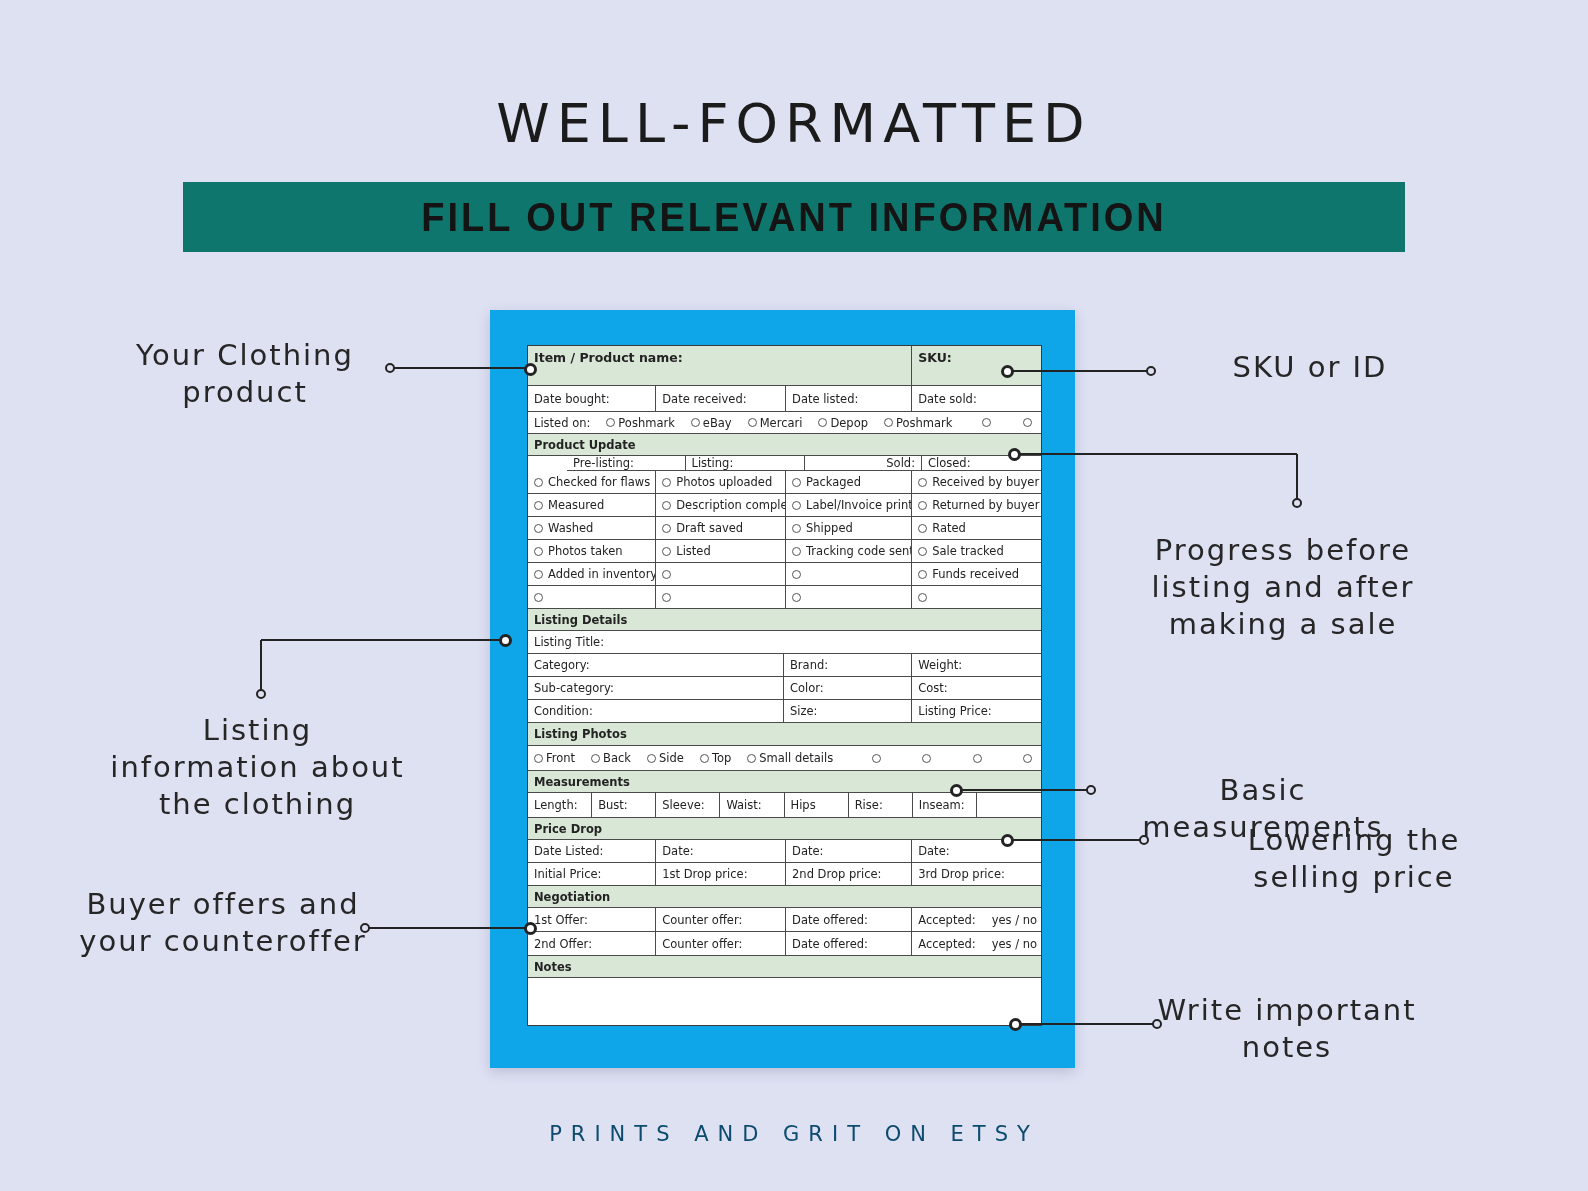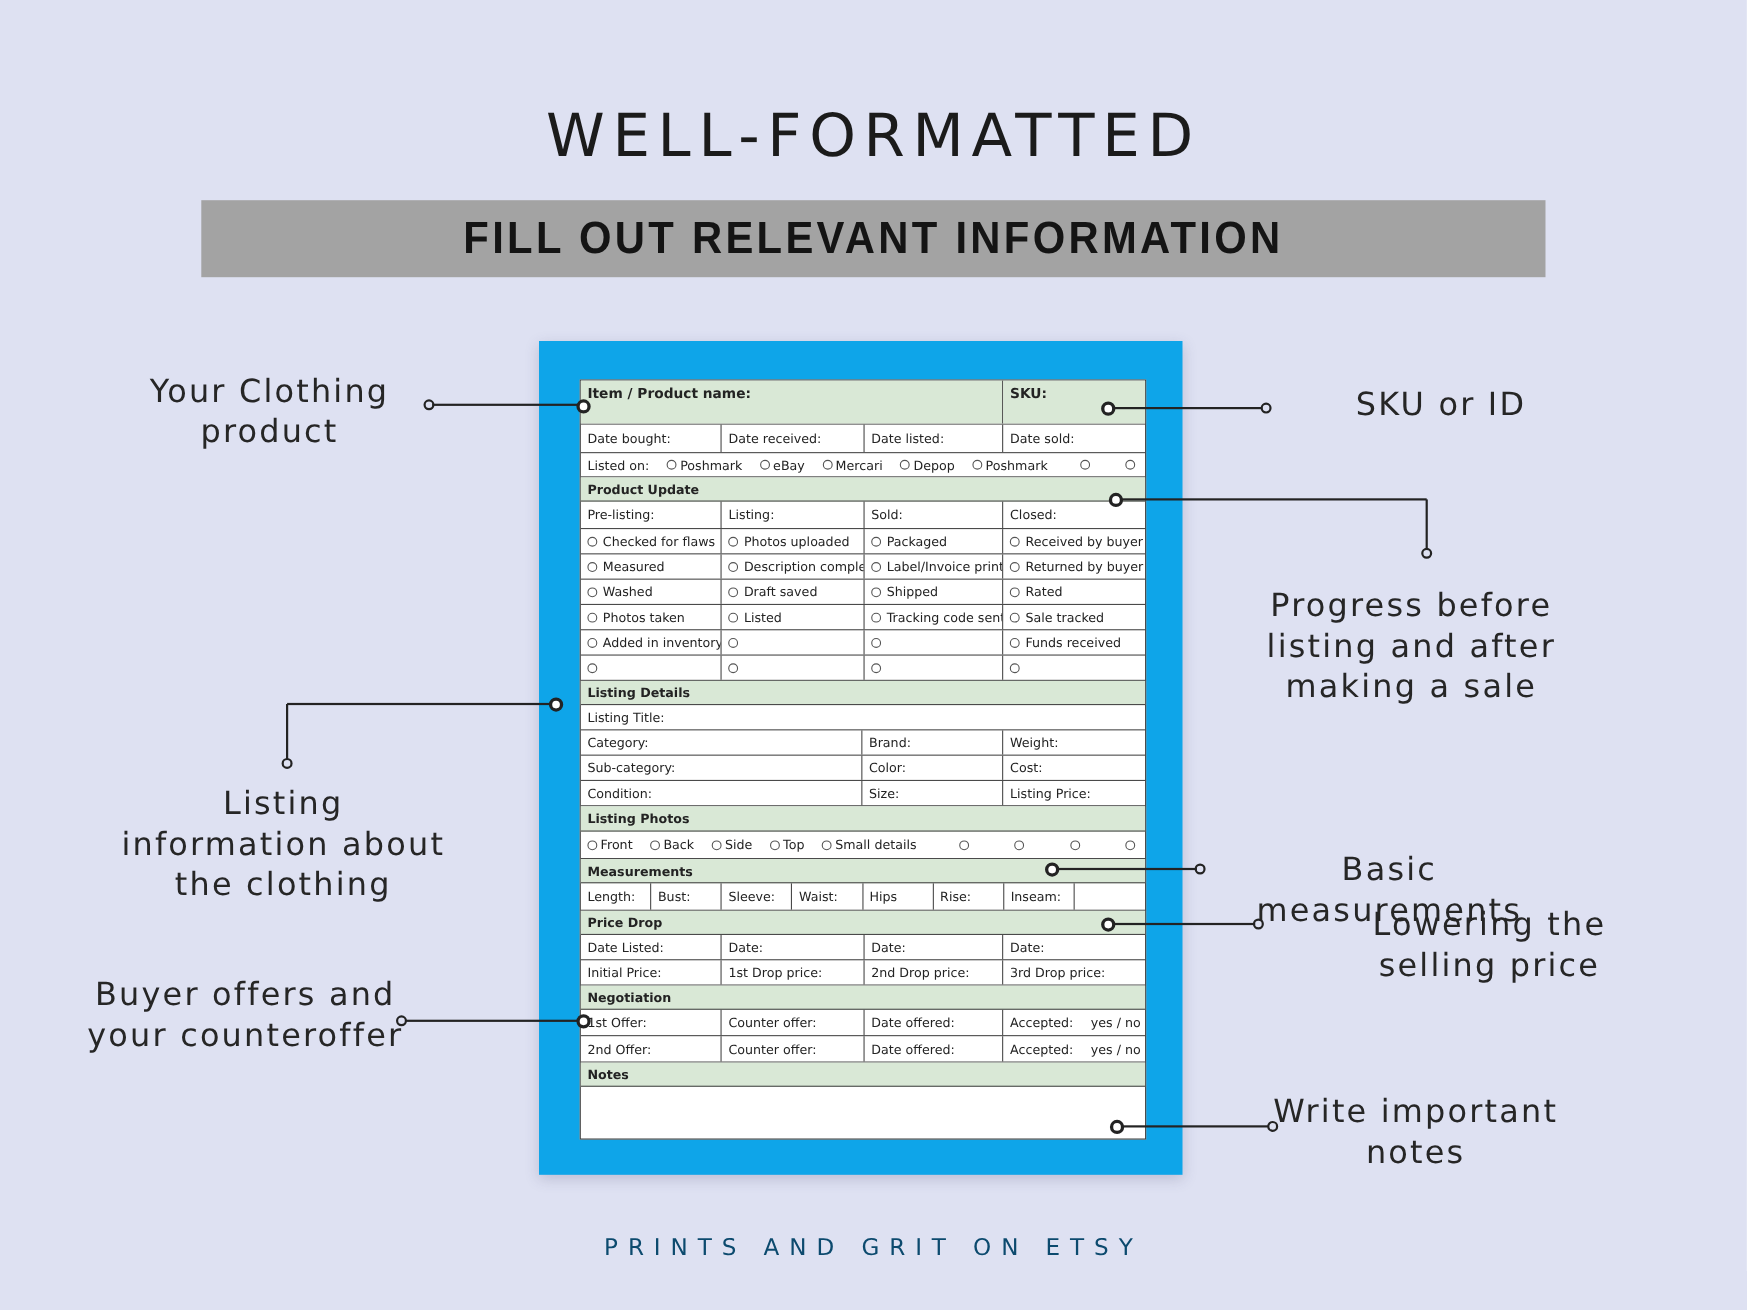--- a/index.html
+++ b/index.html
@@ -2,21 +2,21 @@
 <html><head>
 <meta charset="utf-8">
 <style>
   html,body{margin:0;padding:0;}
   body{font-family:"DejaVu Sans",sans-serif;}
   .canvas{position:relative;width:1588px;height:1191px;background:#dee1f2;overflow:hidden;}
 
   
   .title{position:absolute;left:0;top:92px;width:100%;text-align:center;
     font-size:54px;letter-spacing:7px;font-weight:400;color:#1b1b1b;}
-  .banner{position:absolute;left:183px;top:182px;width:1222px;height:70px;background:#a3a3a3;
+  .banner{position:absolute;left:183px;top:182px;width:1222px;height:70px;background:#0f766e;
     display:flex;align-items:center;justify-content:center;}
   .banner span{font-family:"Liberation Sans",sans-serif;font-weight:700;font-size:38px;
     letter-spacing:3px;color:#141414;transform:scaleY(1.08);}
 
   
   .sheet{position:absolute;left:490px;top:310px;width:585px;height:758px;background:#0ea5e9;
     box-shadow:0 4px 12px rgba(70,70,110,.22);}
   .ftable{position:absolute;left:37px;top:35px;width:513px;border:1.5px solid #3a3a3a;
     font-size:11.5px;color:#232323;background:#fff;}
   .trow{display:flex;box-sizing:border-box;border-bottom:1px solid #4a4a4a;align-items:stretch;}
@@ -115,28 +115,28 @@
               <span class="radio"></span>
             </span>
             <span class="grp fill">
               <span class="radio"></span>
             </span>
           </div>
         </div>
         <div class="trow t-header" style="height: 22px;">
           <span class="hlbl">Product Update</span>
         </div>
-        <div class="trow" style="height: 25px;">
+        <div class="trow" style="height: 15px; margin-left: 39px;">
           <div class="tcell" style="width: 25%;">
             <span class="lbl">Pre-listing:</span>
           </div>
           <div class="tcell" style="width: 25.3%;">
             <span class="lbl">Listing:</span>
           </div>
-          <div class="tcell" style="width: 24.6%;">
+          <div class="tcell" style="width: 24.6%; justify-content: flex-end;">
             <span class="lbl">Sold:</span>
           </div>
           <div class="tcell last" style="width: 25.1%;">
             <span class="lbl">Closed:</span>
           </div>
         </div>
         <div class="trow" style="height: 23px;">
           <div class="tcell" style="width: 25%;">
             <span class="radio"></span>
             <span class="lbl">Checked for flaws</span>

